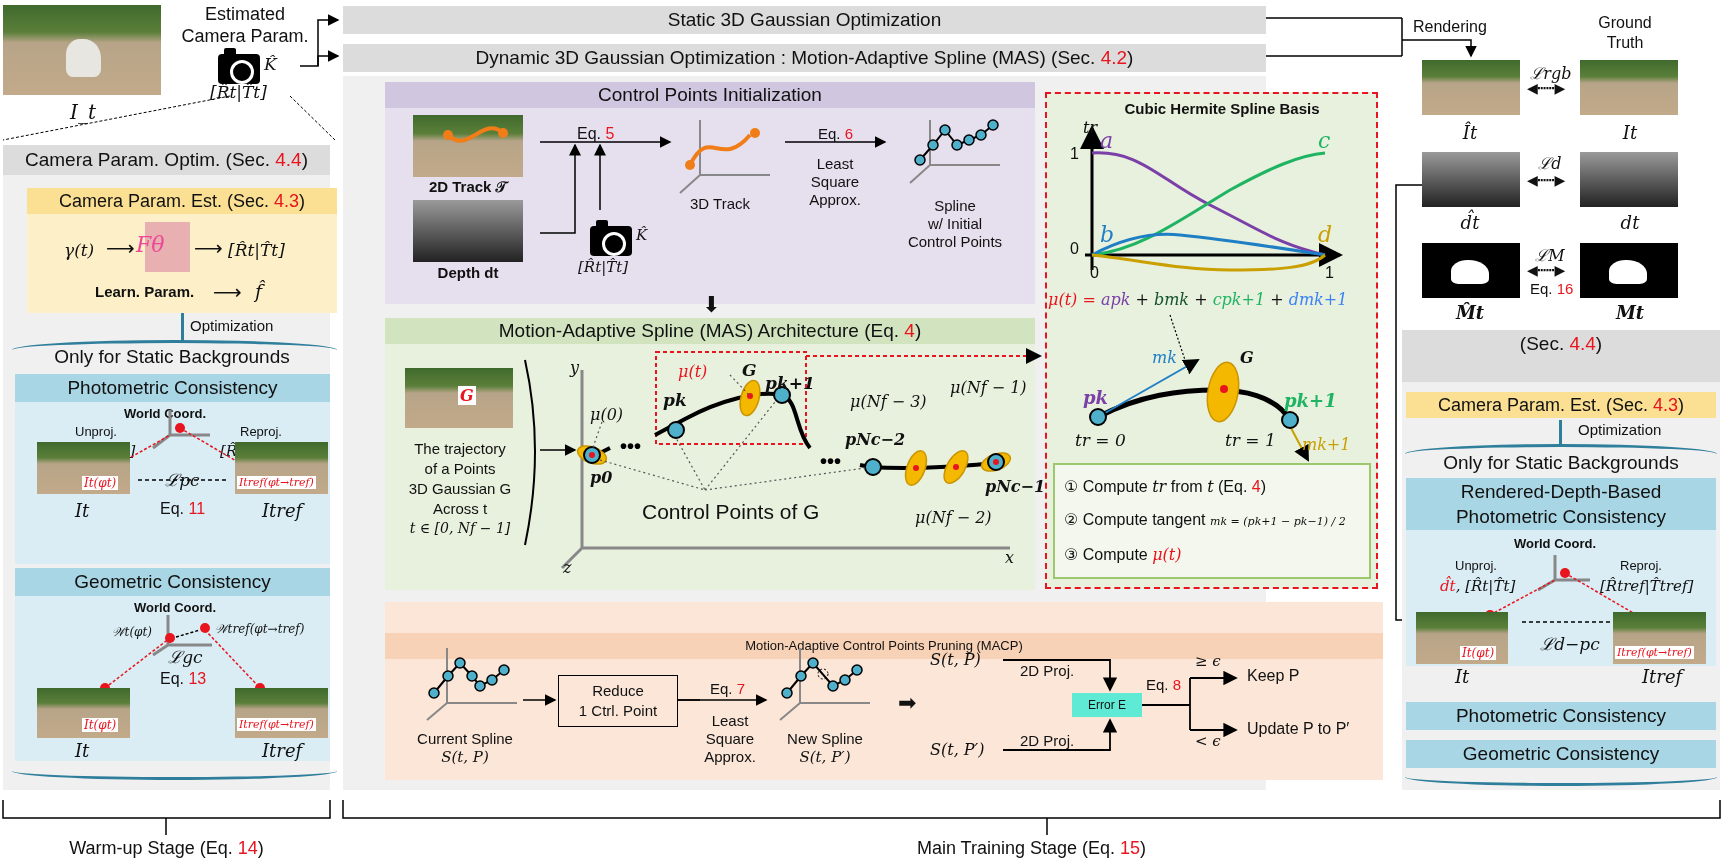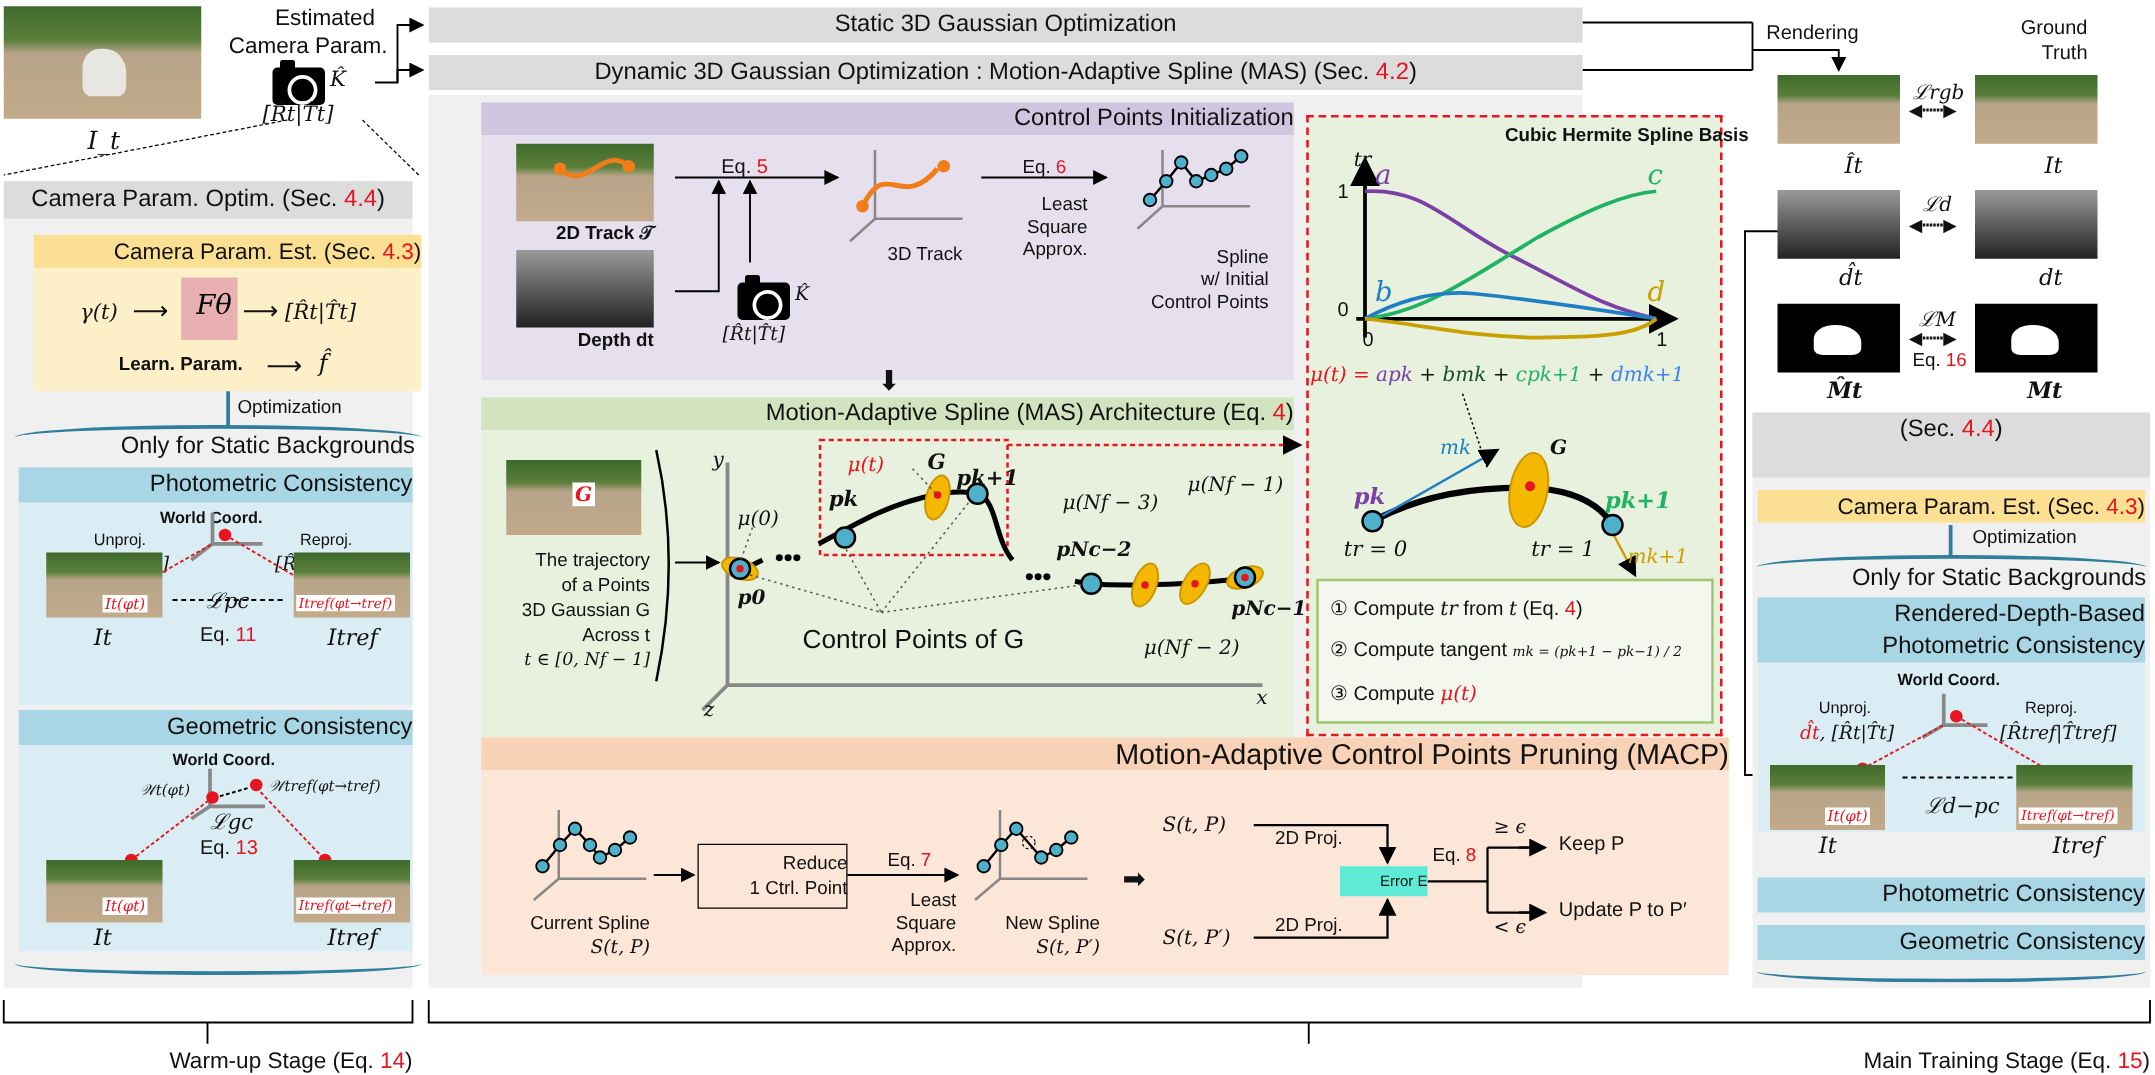--- a/index.html
+++ b/index.html
@@ -1,19 +1,19 @@
 <!DOCTYPE html>
 <html><head>
 <meta charset="utf-8">
 <style>
 *{box-sizing:border-box;margin:0;padding:0}
 body{width:1724px;height:860px;background:#fff;position:relative;font-family:"Liberation Sans","DejaVu Sans",sans-serif;color:#111;overflow:hidden}
 .abs{position:absolute}
 .t{position:absolute;white-space:nowrap}
-.c{text-align:right}
+.c{text-align:center}
 .serif{font-family:"DejaVu Serif","Liberation Serif",serif;font-style:italic}
 .red{color:#e8141e}
 .photo{position:absolute;background:linear-gradient(180deg,#3f6a2c 0%,#5b7f3a 30%,#b7a488 42%,#c2aa8a 100%);overflow:hidden}
 .photo .horse{position:absolute;left:40%;top:38%;width:22%;height:42%;background:#e8e6e0;border-radius:40% 50% 20% 20%}
 .depth{position:absolute;background:linear-gradient(180deg,#9a9a9a 0%,#6a6a6a 40%,#222 100%)}
 .mask{position:absolute;background:#000}
 .mask .sil{position:absolute;left:30%;top:30%;width:38%;height:45%;background:#fff;border-radius:45% 55% 20% 20%}
 .bar{position:absolute;background:#dcdcdc;font-size:19px;text-align:center}
 .cam{position:absolute;width:42px;height:30px;background:#000;border-radius:4px}
 .cam:before{content:"";position:absolute;left:6px;top:-6px;width:12px;height:7px;background:#000;border-radius:2px 2px 0 0}
@@ -65,21 +65,21 @@
 <div class="bar" style="left:3px;top:145px;width:327px;height:30px;line-height:30px;font-size:19px">
   <span>Camera Param. Optim. (Sec. </span><span class="red">4.4</span><span>)</span>
 </div>
 <div class="abs" style="left:27px;top:188px;width:310px;height:125px;background:#fdf0c8"></div>
 <div class="abs c" style="left:27px;top:188px;width:310px;height:26px;line-height:26px;background:#fbdf92;font-size:18px">
   <span>Camera Param. Est.  (Sec. </span><span class="red">4.3</span><span>)</span>
 </div>
 <div class="t serif" style="left:64px;top:240px;font-size:17px">γ(t)</div>
 <div class="t" style="left:106px;top:236px;font-size:20px">⟶</div>
 <div class="abs" style="left:145px;top:222px;width:45px;height:50px;background:#e8b0b0"></div>
-<div class="t serif" style="left:157px;top:232px;font-size:22px;color:#000000">Fθ</div>
+<div class="t serif" style="left:136px;top:232px;font-size:22px;color:#ec4899">Fθ</div>
 <div class="t" style="left:194px;top:236px;font-size:20px">⟶</div>
 <div class="t serif" style="left:228px;top:240px;font-size:17px">[R̂t|T̂t]</div>
 <div class="t" style="left:95px;top:283px;font-size:15px;font-weight:bold">Learn. Param.</div>
 <div class="t" style="left:213px;top:280px;font-size:20px">⟶</div>
 <div class="t serif" style="left:255px;top:280px;font-size:19px">f̂</div>
 <div class="abs" style="left:181px;top:313px;width:3px;height:28px;background:#2f7f9c"></div>
 <div class="t" style="left:190px;top:317px;font-size:15px">Optimization</div>
 <div class="abs" style="left:12px;top:340px;width:325px;height:20px;border-top:3px solid #2f7f9c;border-radius:50% 50% 0 0"></div>
 <div class="t c" style="left:12px;top:346px;width:320px;font-size:19px">Only for Static Backgrounds</div>
 
@@ -290,21 +290,21 @@
   <span>①</span> <span>Compute </span><span class="serif">tr</span><span> from </span><span class="serif">t</span><span>  (Eq. </span><span class="red">4</span><span>)</span>
 </div>
 <div class="t" style="left:1064px;top:510px;font-size:16px">
   <span>②</span> <span>Compute tangent </span><span class="serif" style="font-size:11px">mk = (pk+1 − pk−1) / 2</span>
 </div>
 <div class="t" style="left:1064px;top:545px;font-size:16px">
   <span>③</span> <span>Compute </span><span class="serif red">μ(t)</span>
 </div>
 
 <div class="abs" style="left:385px;top:602px;width:998px;height:178px;background:#fbe6d8"></div>
-<div class="abs c" style="left:385px;top:590px;width:998px;height:26px;line-height:26px;background:#f8d2b6;font-size:23px">Motion-Adaptive Control Points Pruning (MACP)</div>
+<div class="abs c" style="left:385px;top:633px;width:998px;height:26px;line-height:26px;background:#f8d2b6;font-size:13px">Motion-Adaptive Control Points Pruning (MACP)</div>
 <svg width="110" height="80" style="left:422px;top:648px">
   <path d="M25,0 L25,55 L95,55 M25,55 L5,72" stroke="#888" stroke-width="2" fill="none"></path>
   <path d="M12,45 L26,28 L38,15 L50,28 L58,38 L70,32 L82,22" stroke="#000" stroke-width="2" fill="none"></path>
   <g fill="#4fb0cc" stroke="#000" stroke-width="1.5">
       <circle cx="12" cy="45" r="5"></circle>
       <circle cx="26" cy="28" r="5"></circle>
       <circle cx="38" cy="15" r="5"></circle>
       <circle cx="50" cy="28" r="5"></circle>
       <circle cx="58" cy="38" r="5"></circle>
       <circle cx="70" cy="32" r="5"></circle>

